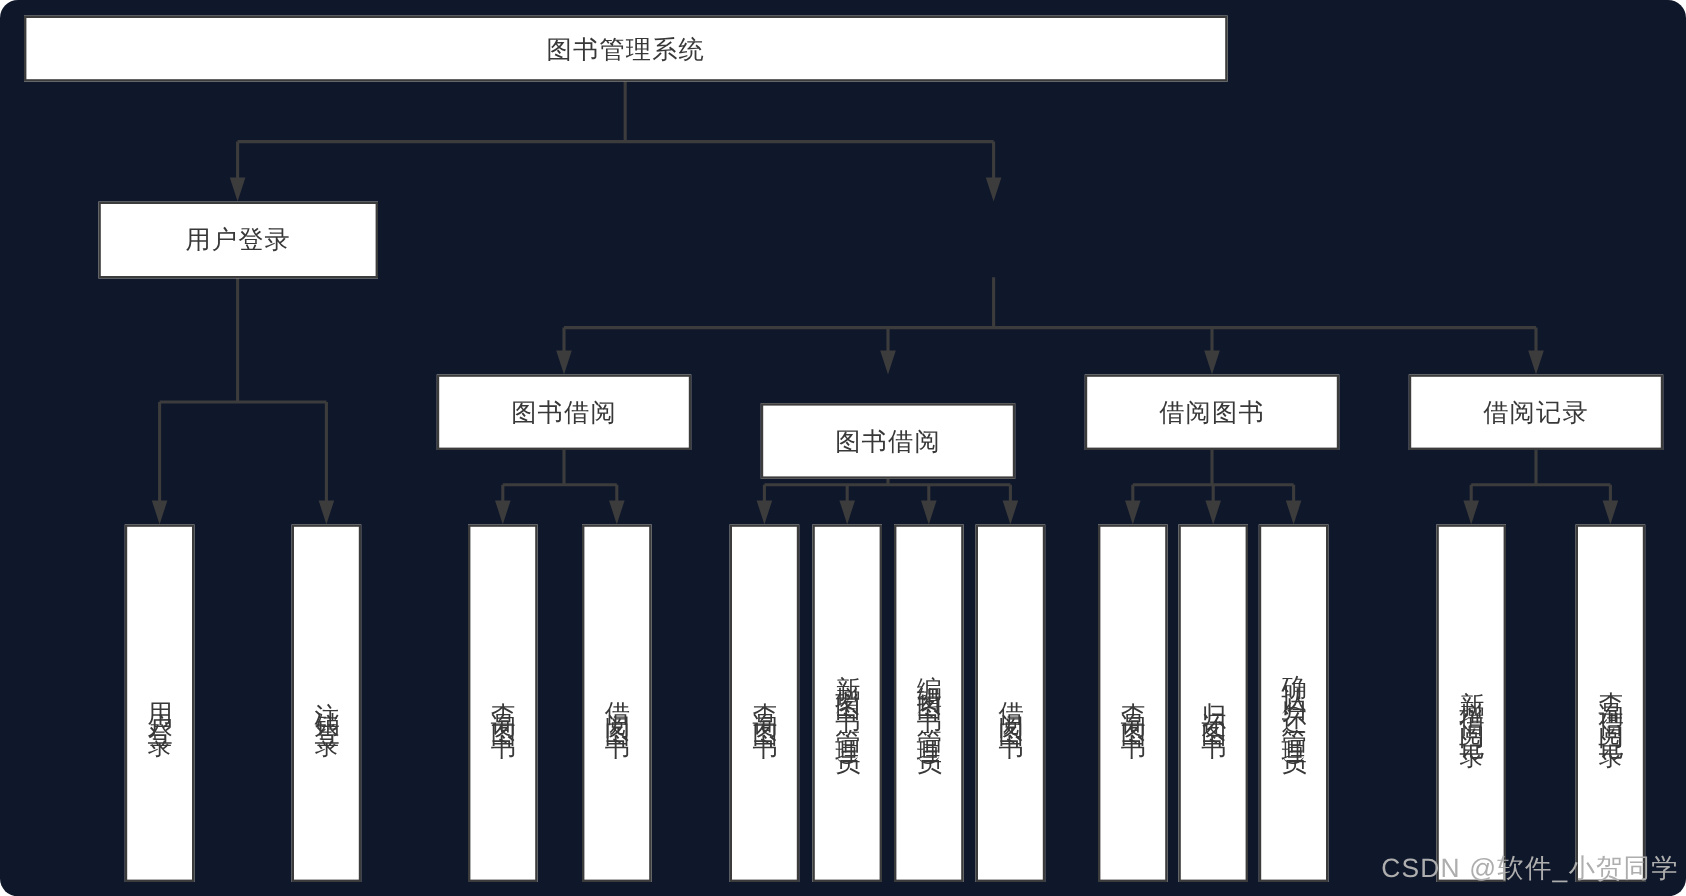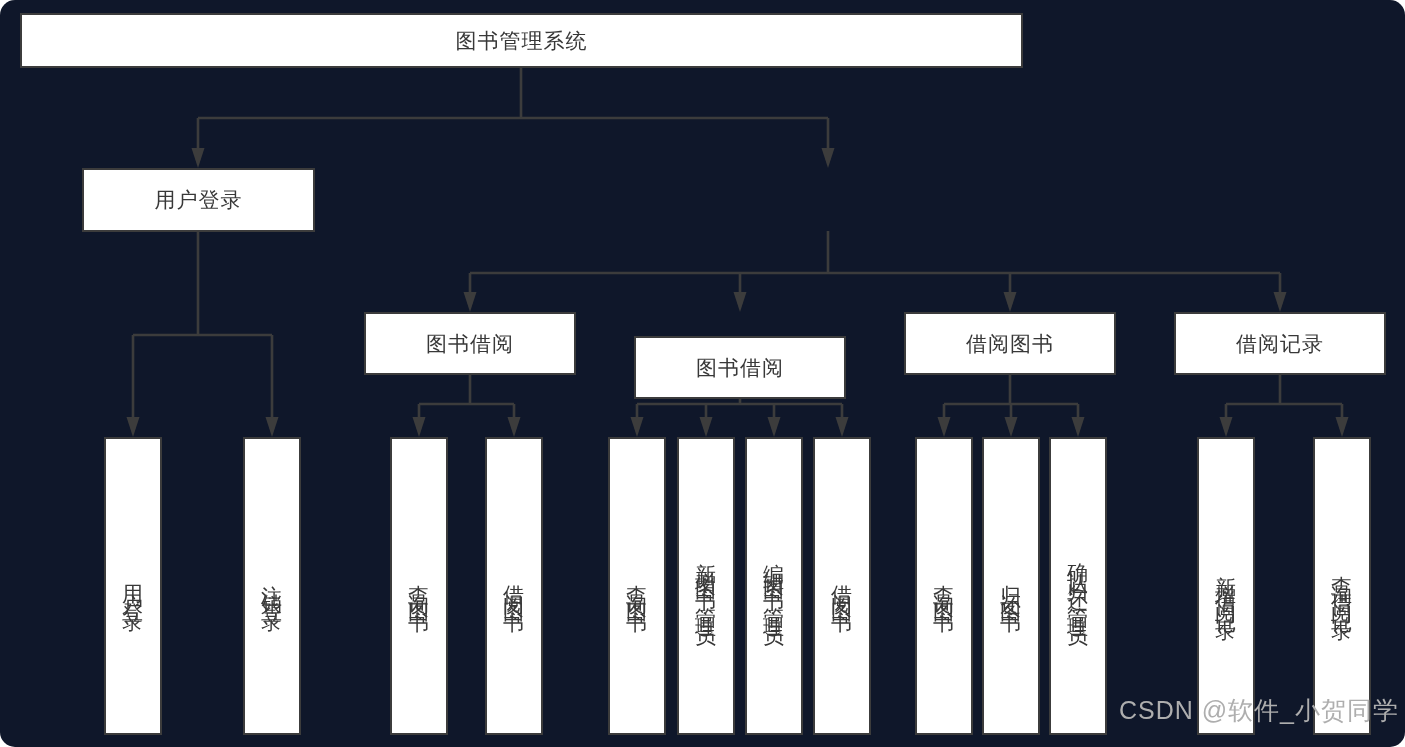--- a/index.html
+++ b/index.html
@@ -61,22 +61,22 @@
   .l-s1c2 { left: 745px; }
   .l-s1c3 { left: 813px; }
   .l-s2c0 { left: 915px; }
   .l-s2c1 { left: 982px; }
   .l-s2c2 { left: 1049px; }
   .l-s3c0 { left: 1197px; }
   .l-s3c1 { left: 1313px; }
   #watermark {
     position: absolute;
     right: 6px;
-    bottom: 20px;
-    font-size: 25px;
+    bottom: 8px;
+    font-size: 22px;
     color: #aeaeae;
     letter-spacing: 1px;
     z-index: 3;
     white-space: nowrap;
   }
 </style>
 </head>
 <body>
 
 <div id="canvas">

